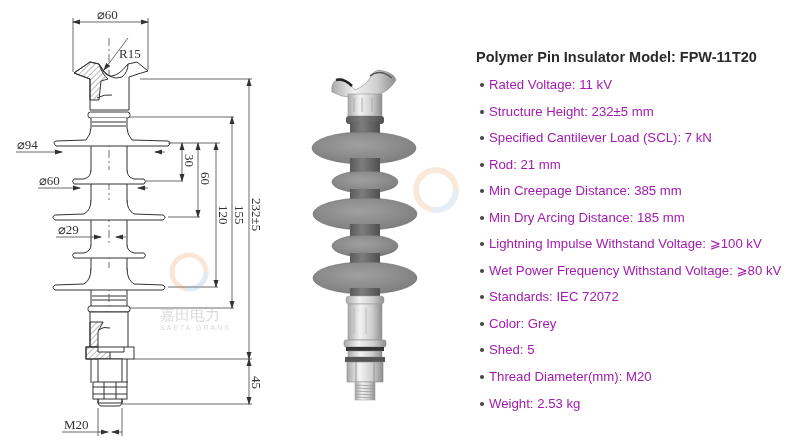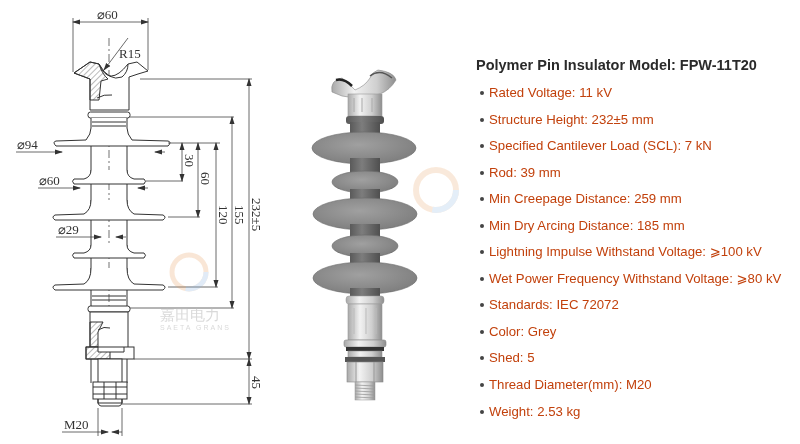--- a/index.html
+++ b/index.html
@@ -3,23 +3,23 @@
 <meta charset="utf-8">
 <style>
   html, body { margin: 0; padding: 0; background: #ffffff; }
   body { width: 800px; height: 444px; position: relative; overflow: hidden; font-family: "Liberation Sans", sans-serif; }
   .drawing { position: absolute; left: 0; top: 0; width: 290px; height: 369px; }
   .drawing svg { width: 290px; height: 444px; display: block; }
   .dim-text { font-family: "Liberation Serif", serif; font-size: 13px; fill: #333; }
   .photo { position: absolute; left: 290px; top: 50px; width: 170px; height: 370px; }
   .photo svg { width: 170px; height: 370px; display: block; }
   .specs { position: absolute; left: 476px; top: 41px; width: 320px; color: #333; }
-  .spec-title { font-size: 14.5px; font-weight: bold; color: #2a2a2a; margin: 16px 0 12px 0; height: 16px; line-height: 16px; white-space: nowrap; }
+  .spec-title { font-size: 14.5px; font-weight: bold; color: #2a2a2a; margin: 8px 0 12px 0; height: 16px; line-height: 16px; white-space: nowrap; }
   .spec-list { list-style: none; margin: 0; padding: 0; }
-  .spec-item { font-size: 13.2px; line-height: 16px; height: 16px; margin-bottom: 10.55px; white-space: nowrap; color: #c2410c; display: flex; align-items: center; text-align: right; }
+  .spec-item { font-size: 13.2px; line-height: 16px; height: 16px; margin-bottom: 10.55px; white-space: nowrap; color: #a21caf; display: flex; align-items: center; text-align: right; }
   .bullet { display: inline-block; width: 4px; height: 4px; border-radius: 50%; background: #444; margin: 0 5px 0 4px; flex: none; }
 </style>
 </head>
 <body>
 
 <div class="drawing">
   <svg viewBox="0 0 290 444" xmlns="http://www.w3.org/2000/svg">
     <defs>
       <marker id="arr" markerWidth="8" markerHeight="8" refX="7" refY="4" orient="auto-start-reverse" markerUnits="userSpaceOnUse">
         <path d="M0,1.5 L8,4 L0,6.5 Z" fill="#333"></path>
@@ -222,25 +222,25 @@
     <li class="spec-item">
         <span class="bullet"></span>
         <span>Structure Height: 232±5 mm</span>
       </li>
     <li class="spec-item">
         <span class="bullet"></span>
         <span>Specified Cantilever Load (SCL): 7 kN</span>
       </li>
     <li class="spec-item">
         <span class="bullet"></span>
-        <span>Rod: 39 mm</span>
-      </li>
-    <li class="spec-item">
-        <span class="bullet"></span>
-        <span>Min Creepage Distance: 259 mm</span>
+        <span>Rod: 21 mm</span>
+      </li>
+    <li class="spec-item">
+        <span class="bullet"></span>
+        <span>Min Creepage Distance: 385 mm</span>
       </li>
     <li class="spec-item">
         <span class="bullet"></span>
         <span>Min Dry Arcing Distance: 185 mm</span>
       </li>
     <li class="spec-item">
         <span class="bullet"></span>
         <span>Lightning Impulse Withstand Voltage: ⩾100 kV</span>
       </li>
     <li class="spec-item">

